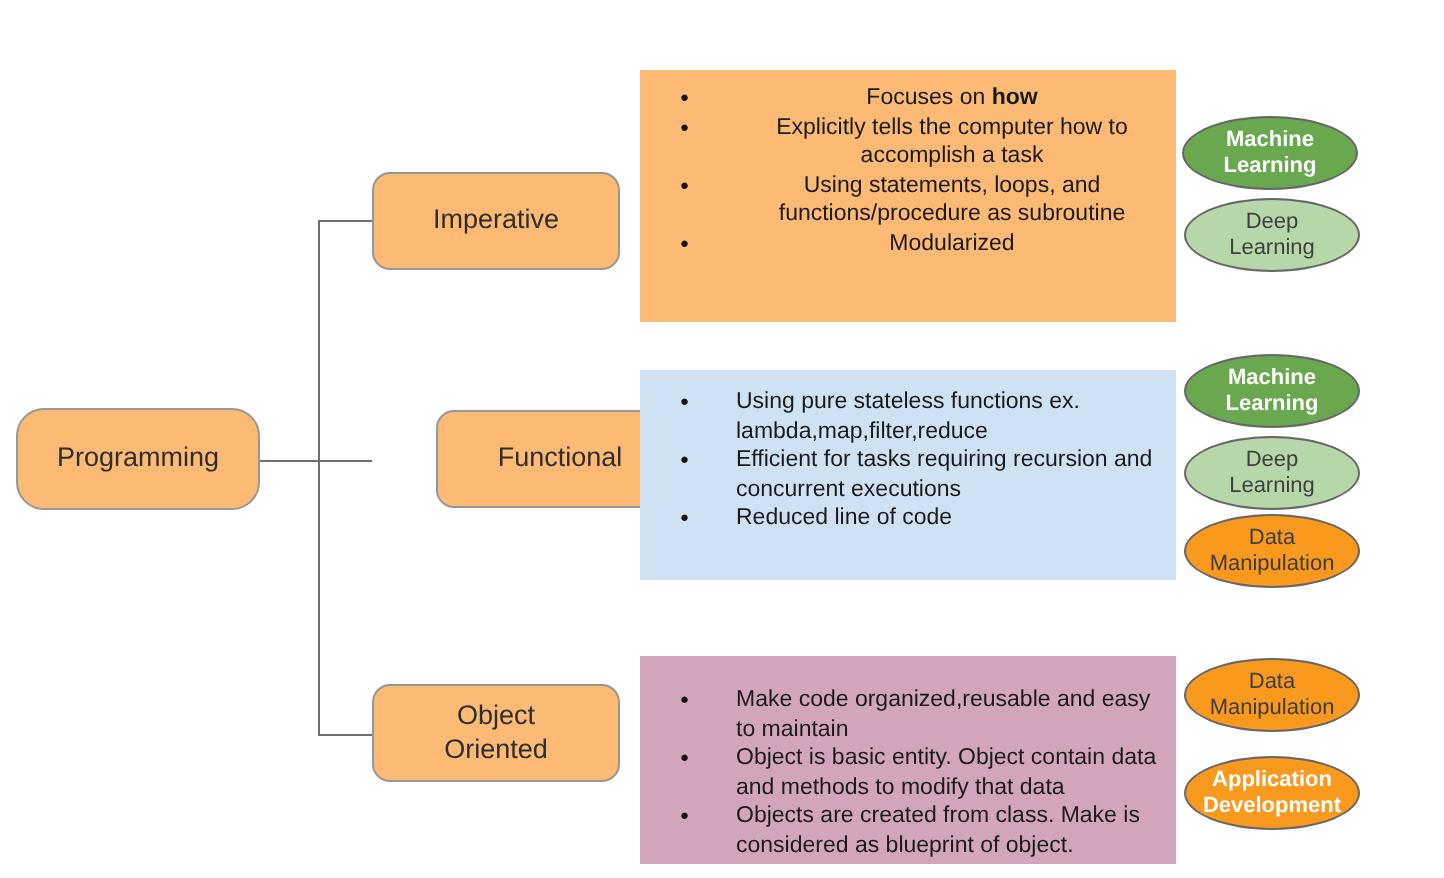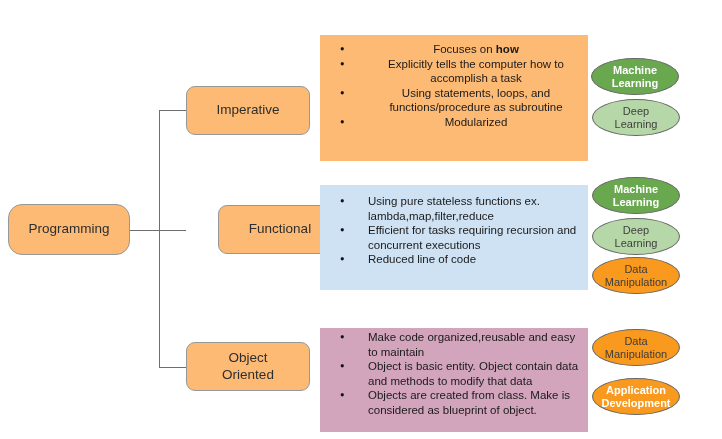--- a/index.html
+++ b/index.html
@@ -75,21 +75,21 @@
   </div>
 
   <div class="panel panel--blue" style="left:320px;top:185px;width:268px;height:105px;padding-top:9px;">
     <ul>
       <li><span>Using pure stateless functions ex. lambda,map,filter,reduce</span><b></b></li>
       <li><span>Efficient for tasks requiring recursion and concurrent executions</span><b></b></li>
       <li><span>Reduced line of code</span><b></b></li>
     </ul>
   </div>
 
-  <div class="panel panel--pink" style="left:320px;top:328px;width:268px;height:104px;padding-top:2px;">
+  <div class="panel panel--pink" style="left:320px;top:328px;width:268px;height:104px;padding-top:15px;">
     <ul>
       <li><span>Make code organized,reusable and easy to maintain</span><b></b></li>
       <li><span>Object is basic entity. Object contain data and methods to modify that data</span><b></b></li>
       <li><span>Objects are created from class. Make is considered as blueprint of object.</span><b></b></li>
     </ul>
   </div>
 
   <div class="tag tag--green-dark" style="left:591px;top:58px;">
     <span class="tag-lbl">Machine Learning</span>
   </div>

